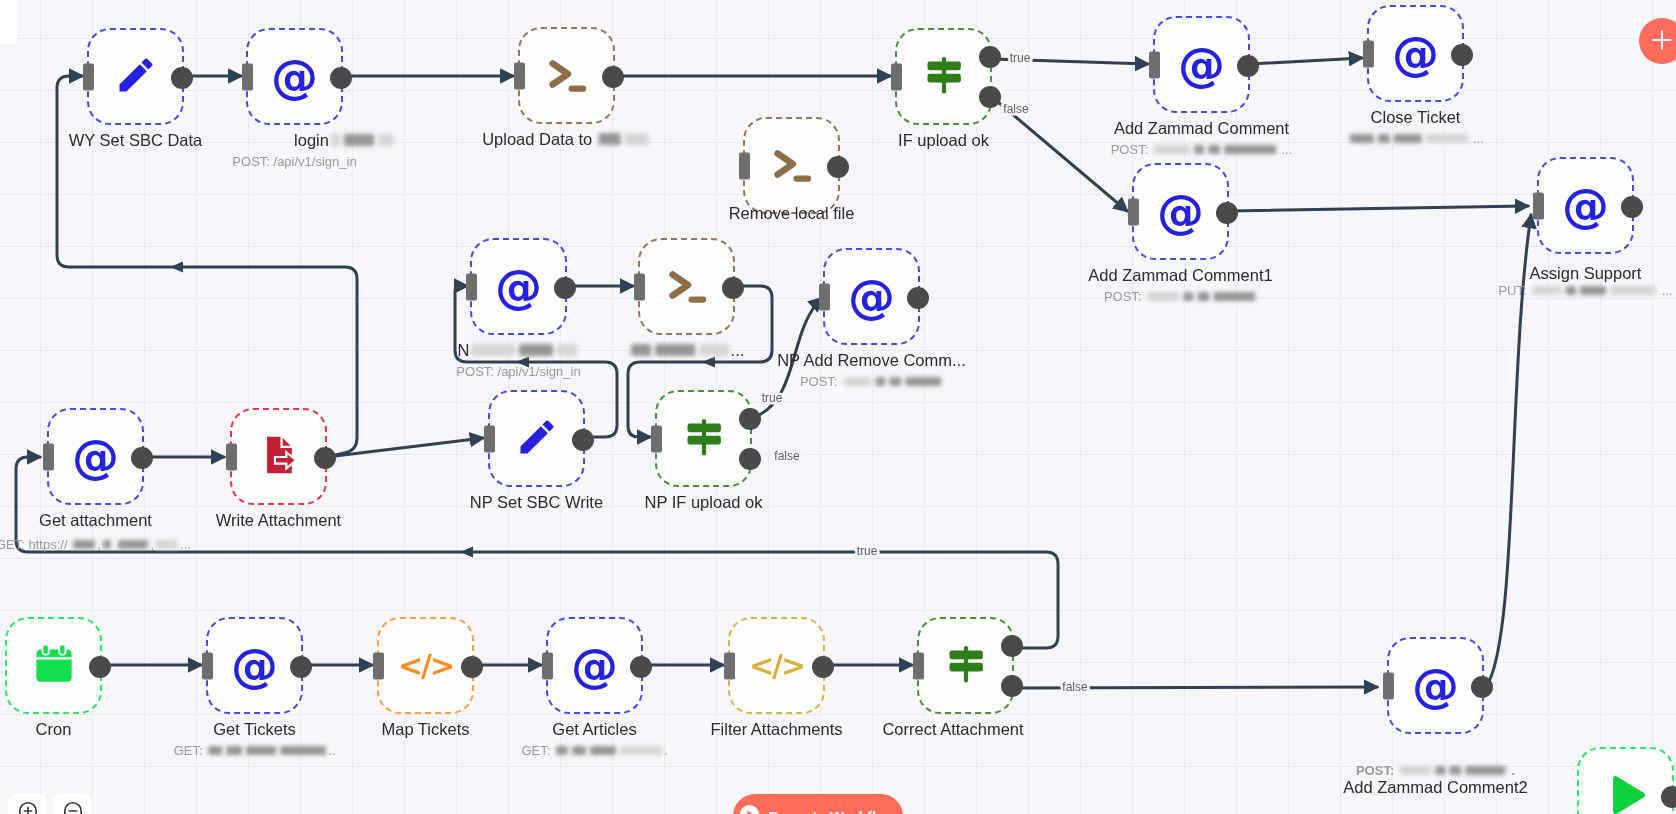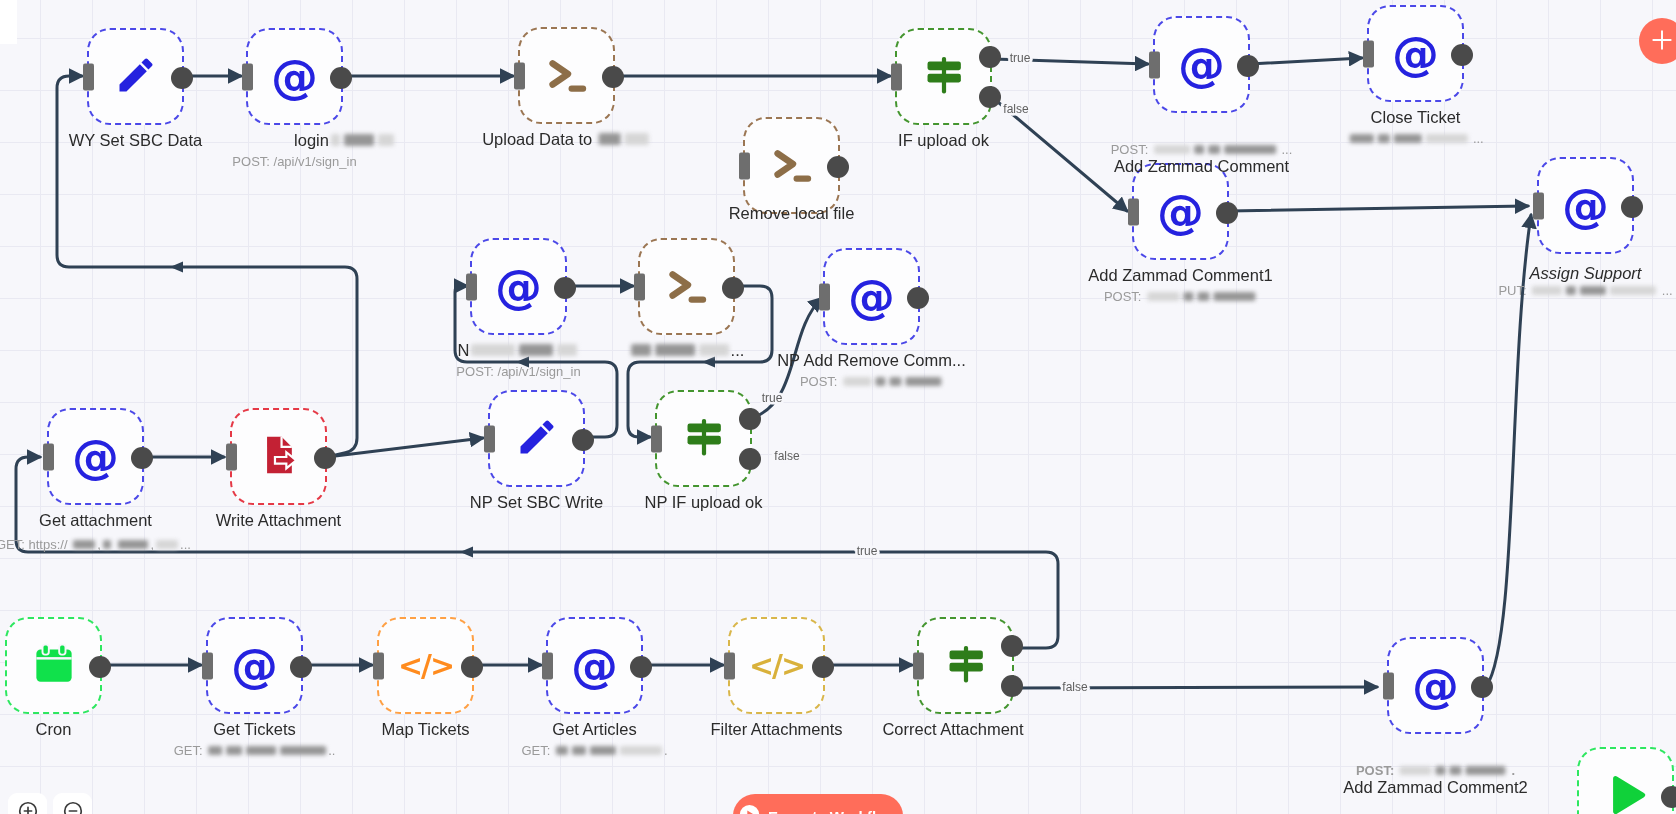--- a/index.html
+++ b/index.html
@@ -279,28 +279,28 @@
           </svg></div>
         <div class="port-out" style="top: 37px;"></div>
       </div>
     </div>
   <div id="labels">
       <div class="node-label" style="left: 135.5px; top: 131px;"><span>WY Set SBC Data</span></div>
       <div class="node-label" style="left: 310px; top: 131px; margin-left: 35px;"><span>login</span><span class="redact l" style="width:9px"></span><span class="redact d" style="width:30px"></span><span class="redact l" style="width:16px"></span></div>
       <div class="node-sub" style="left: 294.5px; top: 154px;"><span>POST: /api/v1/sign_in</span></div>
       <div class="node-label" style="left: 566.5px; top: 130px;"><span>Upload Data to </span><span class="redact d" style="width:22px"></span><span class="redact l" style="width:24px"></span></div>
       <div class="node-label" style="left: 943.5px; top: 131px;"><span>IF upload ok</span></div>
-      <div class="node-label" style="left: 1201.5px; top: 119px; margin-top: 38px;"><span>Add Zammad Comment</span></div>
+      <div class="node-label" style="left: 1201.5px; top: 119px;"><span>Add Zammad Comment</span></div>
       <div class="node-sub" style="left: 1201.5px; top: 142px;"><span>POST: </span><span class="redact l" style="width:36px"></span><span class="redact d" style="width:10px"></span><span class="redact d" style="width:12px"></span><span class="redact d" style="width:52px"></span><span> ...</span></div>
       <div class="node-label" style="left: 1415.5px; top: 108px;"><span>Close Ticket</span></div>
       <div class="node-sub" style="left: 1415.5px; top: 131px;"><span class="redact d" style="width:24px"></span><span class="redact d" style="width:12px"></span><span class="redact d" style="width:28px"></span><span class="redact l" style="width:42px"></span><span> ...</span></div>
       <div class="node-label" style="left: 791.5px; top: 204px;"><span>Remove local file</span></div>
       <div class="node-label" style="left: 1180.5px; top: 266px;"><span>Add Zammad Comment1</span></div>
       <div class="node-sub" style="left: 1180.5px; top: 289px;"><span>POST: </span><span class="redact l" style="width:32px"></span><span class="redact d" style="width:10px"></span><span class="redact d" style="width:12px"></span><span class="redact d" style="width:42px"></span></div>
-      <div class="node-label" style="left: 1585.5px; top: 264px; font-style: italic;"><span>Assign Support</span></div>
+      <div class="node-label" style="left: 1585.5px; top: 264px;"><span>Assign Support</span></div>
       <div class="node-sub" style="left: 1585.5px; top: 283px;"><span>PUT: </span><span class="redact l" style="width:30px"></span><span class="redact d" style="width:10px"></span><span class="redact d" style="width:26px"></span><span class="redact l" style="width:46px"></span><span> ...</span></div>
       <div class="node-label" style="left: 518.5px; top: 341px;"><span>N</span><span class="redact l" style="width:44px"></span><span class="redact d" style="width:34px"></span><span class="redact l" style="width:20px"></span></div>
       <div class="node-sub" style="left: 518.5px; top: 364px;"><span>POST: /api/v1/sign_in</span></div>
       <div class="node-label" style="left: 686.5px; top: 341px;"><span class="redact d" style="width:20px"></span><span class="redact d" style="width:40px"></span><span class="redact l" style="width:30px"></span><span>...</span></div>
       <div class="node-label" style="left: 871.5px; top: 351px;"><span>NP Add Remove Comm...</span></div>
       <div class="node-sub" style="left: 871.5px; top: 374px;"><span>POST: </span><span class="redact l" style="width:28px"></span><span class="redact d" style="width:10px"></span><span class="redact d" style="width:12px"></span><span class="redact d" style="width:36px"></span></div>
       <div class="node-label" style="left: 536.5px; top: 493px;"><span>NP Set SBC Write</span></div>
       <div class="node-label" style="left: 703.5px; top: 493px;"><span>NP IF upload ok</span></div>
       <div class="node-label" style="left: 95.5px; top: 511px;"><span>Get attachment</span></div>
       <div class="node-sub left-abs" style="left: -4px; top: 537px;"><span>GET: https:// </span><span class="redact d" style="width:22px"></span><span>,</span><span class="redact d" style="width:8px"></span><span> </span><span class="redact d" style="width:30px"></span><span>,</span><span class="redact l" style="width:22px"></span><span>...</span></div>

